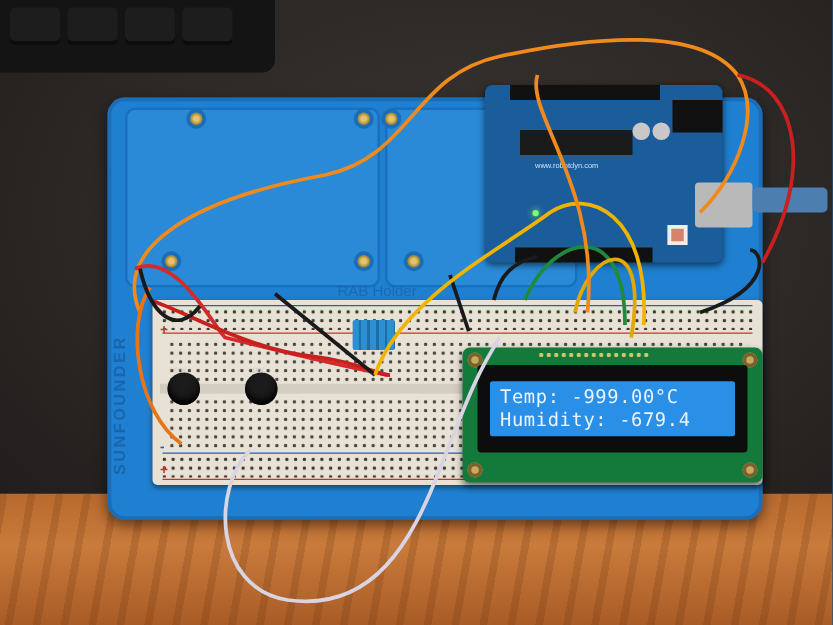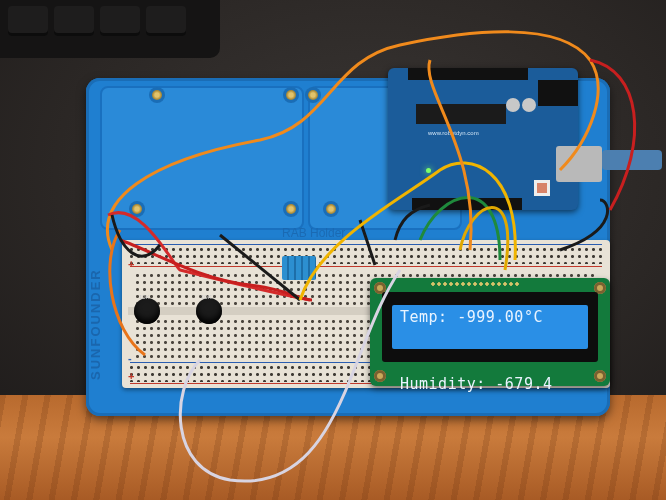--- a/index.html
+++ b/index.html
@@ -50,21 +50,21 @@
        background:#7dff6b;box-shadow:0 0 6px #7dff6b;}
   .brand-text{position:absolute;left:40px;top:62px;font-size:6px;color:#cfe3f5;}
   .lcd{position:absolute;left:370px;top:278px;width:240px;height:108px;background:#137a3c;
        border-radius:6px;box-shadow:0 3px 6px rgba(0,0,0,.5);}
   .lcd-bezel{position:absolute;left:12px;top:14px;width:216px;height:70px;background:#0d0d0d;
        border-radius:3px;}
   .lcd-screen{position:absolute;left:10px;top:13px;width:196px;height:44px;background:#2a8fe6;
        border-radius:2px;display:flex;flex-direction:column;justify-content:center;
        padding-left:8px;box-sizing:border-box;}
   .lcd-line{font-family:"DejaVu Sans Mono",monospace;font-size:15px;color:#e9f4ff;
-       line-height:19px;letter-spacing:.5px;white-space:pre;margin-top:48px;}
+       line-height:19px;letter-spacing:.5px;white-space:pre;}
   .lcd-pins{position:absolute;left:60px;top:2px;width:90px;height:8px;
        background-image:radial-gradient(circle,#d9c36a 1.5px,transparent 2px);background-size:6px 8px;}
   .lcd-hole{position:absolute;width:12px;height:12px;border-radius:50%;background:#c9a95a;
        box-shadow:inset 0 0 0 3px #7a6130;}
   .pot{position:absolute;width:26px;height:26px;border-radius:50%;background:#1b1b1b;
        box-shadow:inset 0 -4px 6px #000;}
   .pot-label{position:absolute;font-size:6px;color:#ccc;left:5px;top:-4px;}
   .sensor{position:absolute;left:282px;top:256px;width:34px;height:24px;background:#2c8fd0;
        border-radius:2px;background-image:repeating-linear-gradient(90deg,#2c8fd0 0 5px,#1d6ea8 5px 7px);}
   svg.wires{position:absolute;left:0;top:0;width:666px;height:500px;pointer-events:none;}
@@ -84,21 +84,21 @@
 
 <div class="holder">
   <div class="bay" style="left:14px;top:8px;width:200px;height:140px;"></div>
   <div class="bay" style="left:222px;top:8px;width:150px;height:140px;"></div>
   <div class="screw" style="left:66px;top:12px"></div>
   <div class="screw" style="left:200px;top:12px"></div>
   <div class="screw" style="left:222px;top:12px"></div>
   <div class="screw" style="left:46px;top:126px"></div>
   <div class="screw" style="left:200px;top:126px"></div>
   <div class="screw" style="left:240px;top:126px"></div>
-  <div class="holder-label" style="left:196px;top:148px">RAB Holder</div>
+  <div class="holder-label" style="left:184px;top:148px">RAB Holder</div>
 </div>
 <div class="side-brand" style="top:380px">SUNFOUNDER</div>
 
 <div class="breadboard">
   <div class="rail" style="top:6px"></div>
   <div class="rail-line" style="top:4px;background:#2a5db0"></div>
   <div class="rail-line" style="top:26px;background:#c0392b"></div>
   <span class="rail-sign" style="left:6px;top:18px;color:#c0392b">+</span>
   <div class="holes" style="top:32px"></div>
   <div class="channel"></div>

